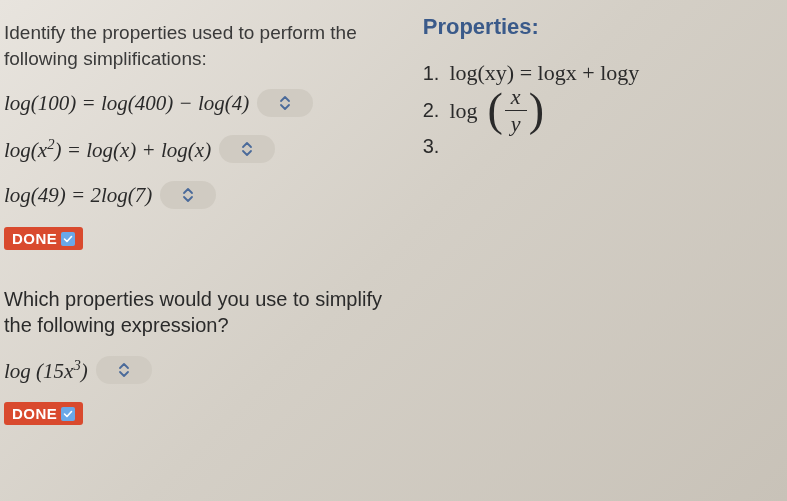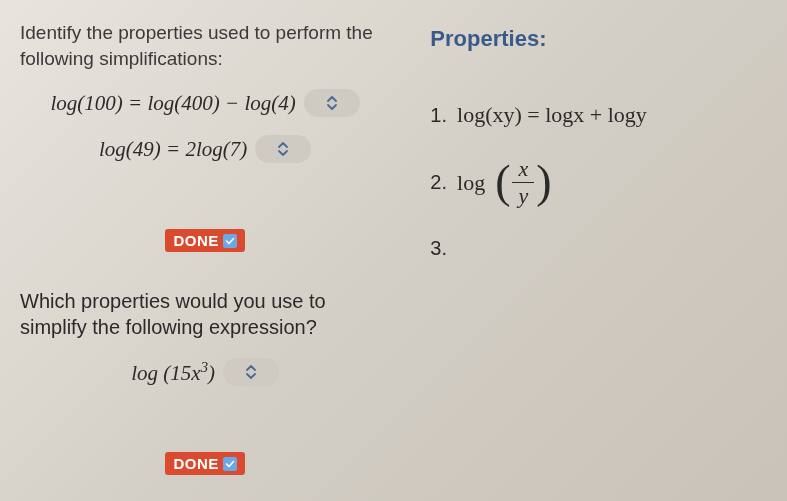--- a/index.html
+++ b/index.html
@@ -8,32 +8,30 @@
     height: 501px;
     background: linear-gradient(135deg, #e8e4de 0%, #d4cfc6 50%, #c8c2b8 100%);
     font-family: Arial, Helvetica, sans-serif;
     color: #2a2a2a;
     display: flex;
     overflow: hidden;
     position: relative;
   }
   .left-col {
     flex: 1.1;
-    padding: 20px 10px 10px 20px;
+    padding: 20px 10px 10px 4px;
     display: flex;
     flex-direction: column;
     gap: 18px;
-    align-items: center;
   }
   .right-col {
     flex: 1;
-    padding: 26px 20px 10px 30px;
+    padding: 14px 20px 10px 30px;
     display: flex;
     flex-direction: column;
-    gap: 30px;
   }
   .instruction {
     font-size: 19px;
     font-weight: 400;
     line-height: 1.35;
     color: #3a3a3a;
   }
   .eq-row {
     display: flex;
     align-items: center;
@@ -59,21 +57,20 @@
     align-items: center;
     gap: 4px;
     background: #d94a2e;
     color: #fff;
     font-weight: 700;
     font-size: 15px;
     padding: 3px 8px;
     border-radius: 3px;
     width: fit-content;
     letter-spacing: 0.5px;
-    margin-top: 48px;
   }
   .done-badge .check {
     display: inline-flex;
     width: 14px; height: 14px;
     background: #6aa8e8;
     border-radius: 2px;
     align-items: center; justify-content: center;
   }
   .done-badge .check svg { width: 10px; height: 10px; }
   .question2 {
@@ -130,20 +127,30 @@
 
   <div class="eq-row">
     <span>log(100) = log(400) − log(4)</span>
     <span class="stepper">
       <svg viewBox="0 0 12 18">
           <path d="M2 7 L6 3 L10 7 M2 11 L6 15 L10 11" stroke="#4a6a9a" stroke-width="1.8" fill="none" stroke-linecap="round" stroke-linejoin="round"></path>
         </svg>
     </span>
   </div>
 
+  <div class="eq-row">
+    <span>
+      <span>log(</span><span class="math-italic">x</span><sup>2</sup><span>) = log(</span><span class="math-italic">x</span><span>) + log(</span><span class="math-italic">x</span><span>)</span>
+    </span>
+    <span class="stepper">
+      <svg viewBox="0 0 12 18">
+          <path d="M2 7 L6 3 L10 7 M2 11 L6 15 L10 11" stroke="#4a6a9a" stroke-width="1.8" fill="none" stroke-linecap="round" stroke-linejoin="round"></path>
+        </svg>
+    </span>
+  </div>
 
   <div class="eq-row">
     <span>log(49) = 2log(7)</span>
     <span class="stepper">
       <svg viewBox="0 0 12 18">
           <path d="M2 7 L6 3 L10 7 M2 11 L6 15 L10 11" stroke="#4a6a9a" stroke-width="1.8" fill="none" stroke-linecap="round" stroke-linejoin="round"></path>
         </svg>
     </span>
   </div>
 

